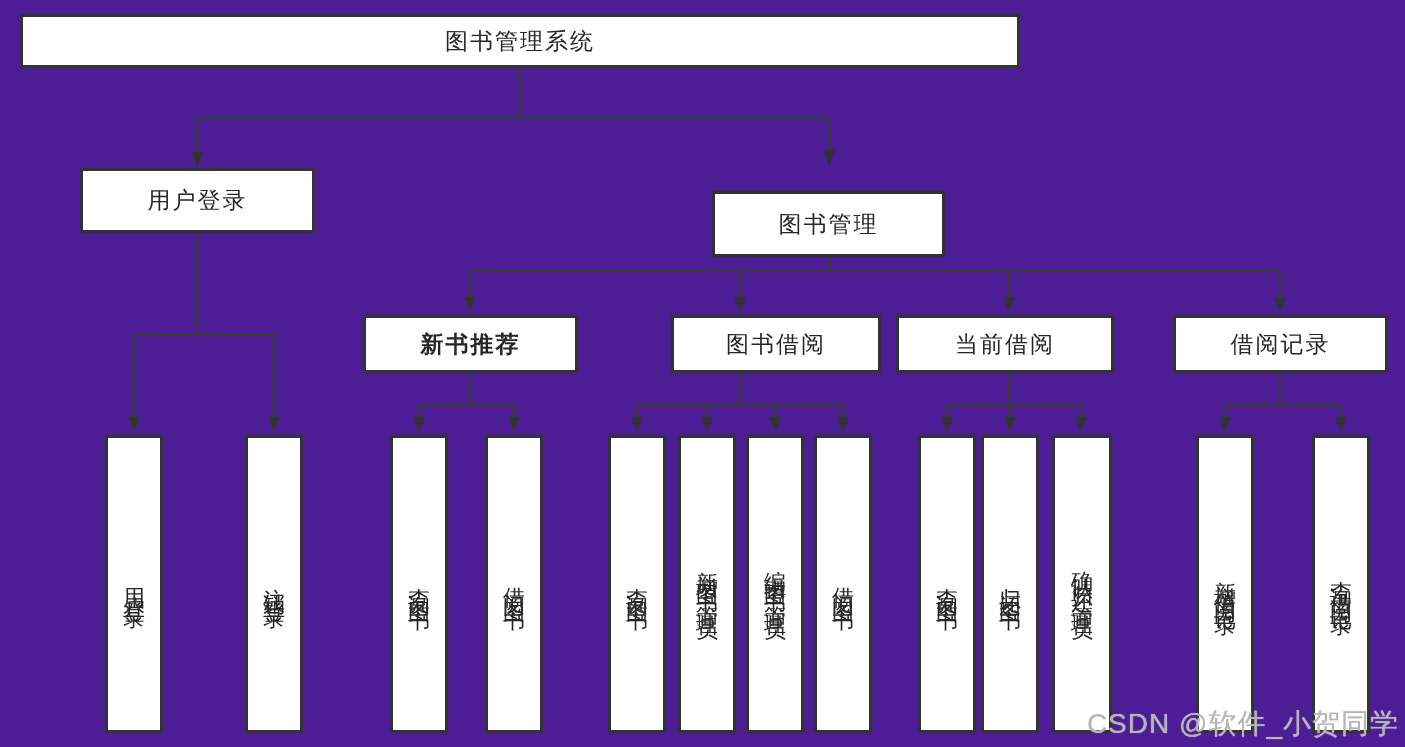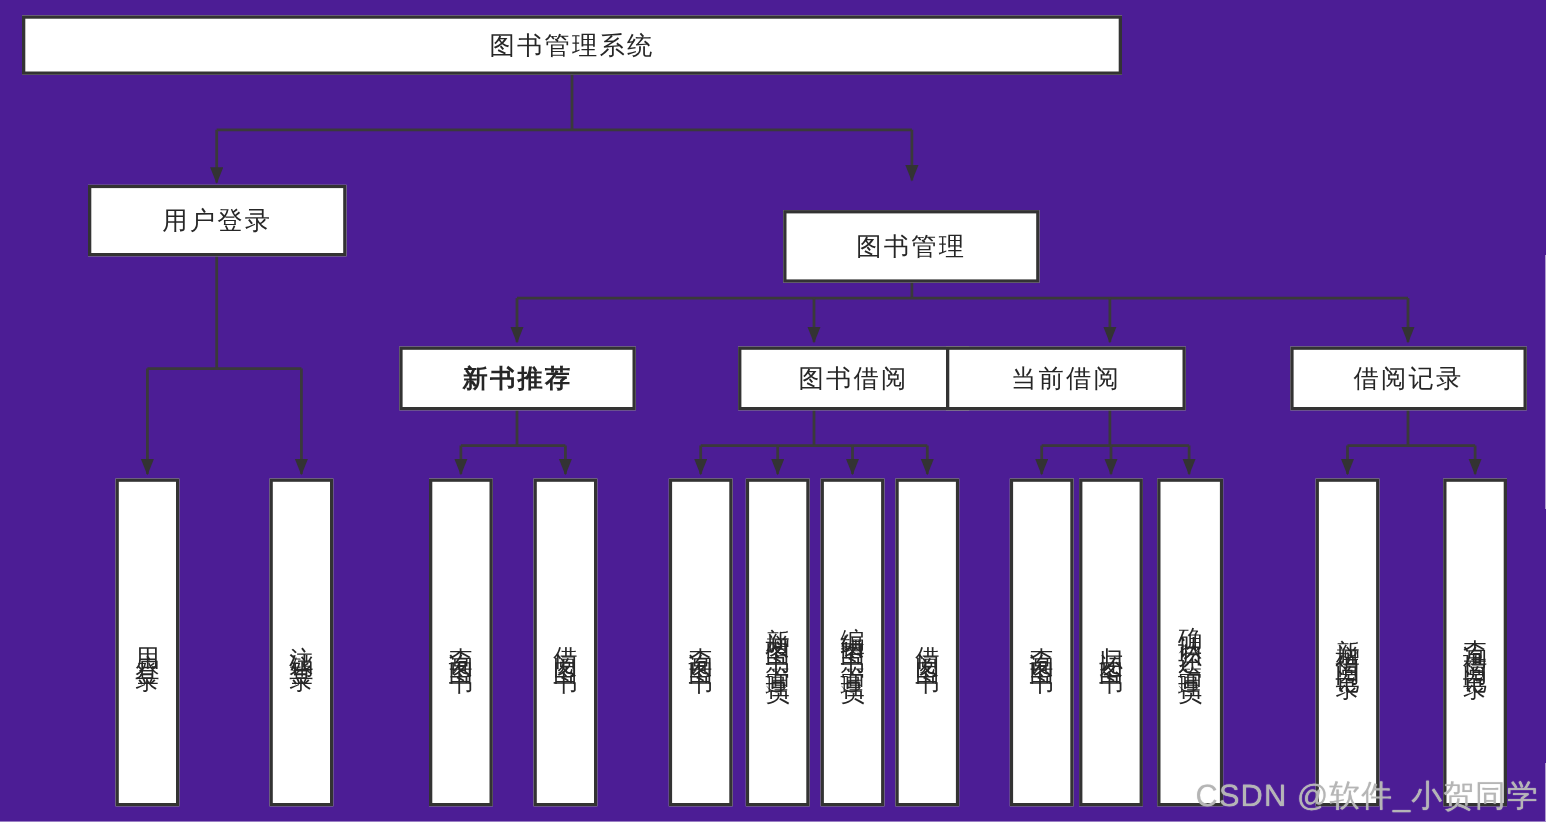--- a/index.html
+++ b/index.html
@@ -123,21 +123,21 @@
   <div class="node" style="left:712px; top:167px; width:233px; height:66px;margin-top:24px;">
     <span class="lbl">图书管理</span>
   </div>
 
   <div class="node" style="left:363px; top:315px; width:215px; height:58px;font-weight:bold;">
     <span class="lbl">新书推荐</span>
   </div>
   <div class="node" style="left:635px; top:315px; width:210px; height:58px;margin-left:36px;">
     <span class="lbl">图书借阅</span>
   </div>
-  <div class="node" style="left:860px; top:315px; width:218px; height:58px;">
+  <div class="node" style="left:896px; top:315px; width:218px; height:58px;">
     <span class="lbl">当前借阅</span>
   </div>
   <div class="node" style="left:1173px; top:315px; width:215px; height:58px;">
     <span class="lbl">借阅记录</span>
   </div>
 
   <div class="node v" style="left:105px; top:435px; width:58px; height:298px;">
     <span class="lbl">用户登录</span>
   </div>
   <div class="node v" style="left:245px; top:435px; width:58px; height:298px;">

